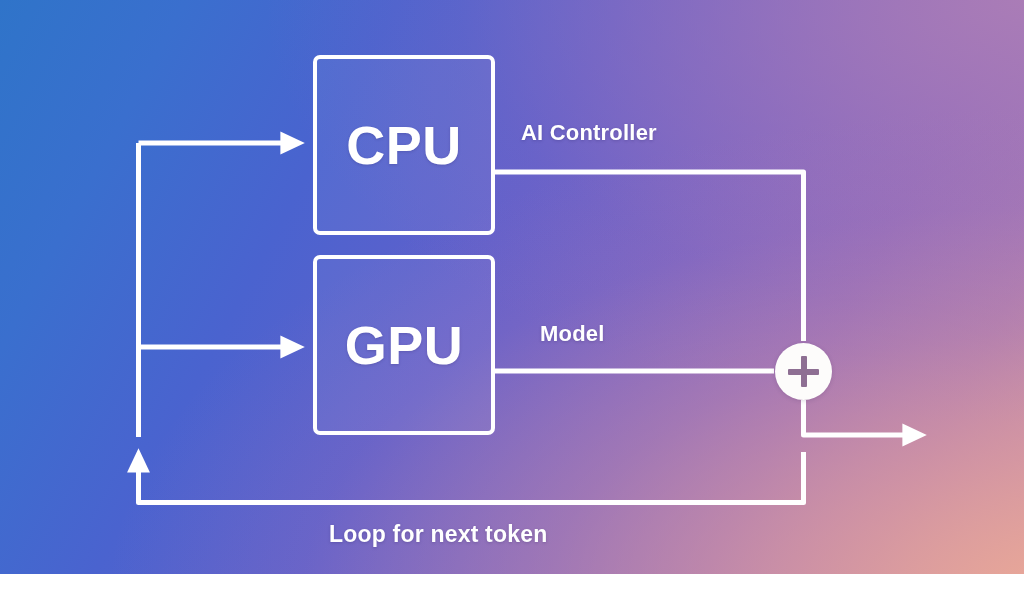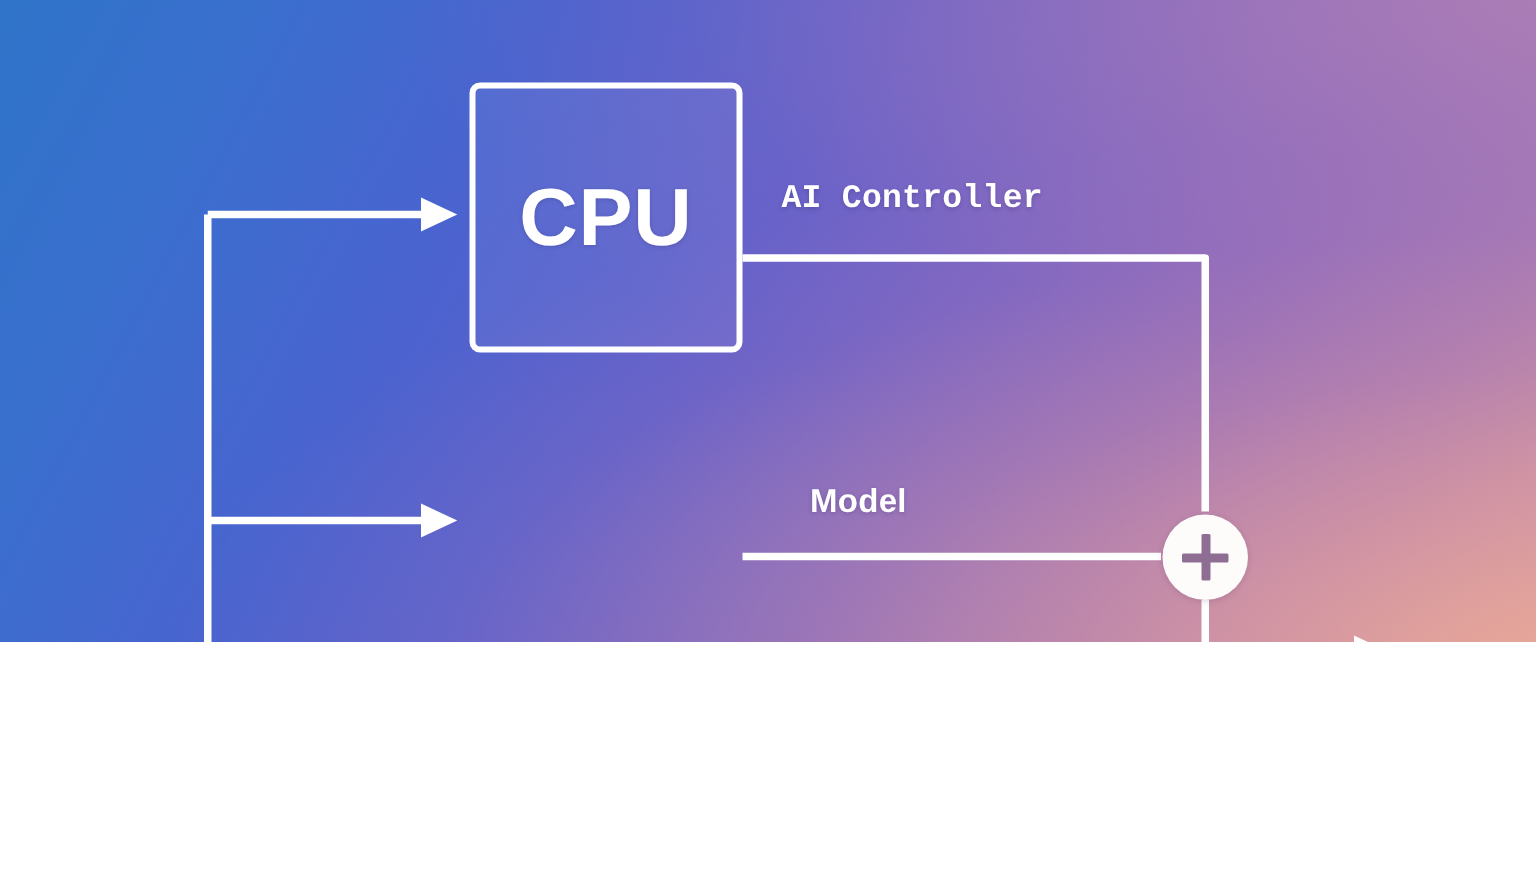--- a/index.html
+++ b/index.html
@@ -8,21 +8,21 @@
   html, body {
     width: 1024px;
     height: 591px;
     overflow: hidden;
     font-family: "Liberation Sans", sans-serif;
   }
 
   #diagram-root {
     position: relative;
     width: 1024px;
-    height: 428px;
+    height: 574px;
     
     background:
       radial-gradient(ellipse 120% 110% at 104% 104%, rgba(236,170,150,0.95) 0%, rgba(223,158,158,0.72) 22%, rgba(206,146,164,0.42) 42%, rgba(180,130,175,0.12) 62%, rgba(160,120,180,0) 78%),
       radial-gradient(ellipse 95% 95% at 100% 0%, rgba(172,126,182,0.92) 0%, rgba(160,120,185,0.55) 32%, rgba(140,112,190,0.18) 58%, rgba(130,108,195,0) 78%),
       linear-gradient(118deg, #2f74c9 0%, #3a6fce 14%, #4a63cf 30%, #6260cb 47%, #7a63c4 62%, #9068bd 76%, #a876b4 88%, #c88fa6 100%);
   }
 
   
   .proc-box {
     position: absolute;
@@ -50,21 +50,21 @@
   .edge-label {
     position: absolute;
     color: #ffffff;
     font-size: 22px;
     font-weight: bold;
     letter-spacing: 0.2px;
     white-space: nowrap;
     text-shadow: 0 1px 3px rgba(40,30,90,0.25);
     user-select: none;
   }
-  #label-ai-controller { left: 521px; top: 120px; font-family: Liberation Mono, monospace; }
+  #label-ai-controller { left: 521px; top: 120px; }
   #label-model         { left: 540px; top: 321px; }
   #label-loop          { left: 329px; top: 521px; font-size: 23px; }
 
   
   #wire-layer {
     position: absolute;
     left: 0; top: 0;
     width: 1024px; height: 591px;
     pointer-events: none;
   }
@@ -117,24 +117,28 @@
 
       <path d="M 803.5 452 L 803.5 502.5 L 138.5 502.5 L 138.5 470" marker-end="url(#arrow-up)"></path>
 
     </g>
   </svg>
 
   <div id="cpu-box" class="proc-box">
     <span class="proc-label">CPU</span>
   </div>
 
+  <div id="gpu-box" class="proc-box">
+    <span class="proc-label">GPU</span>
+  </div>
 
   <div id="plus-node">
     <span class="bar h"></span>
     <span class="bar v"></span>
   </div>
 
   <div class="edge-label" id="label-ai-controller">AI Controller</div>
 
   <div class="edge-label" id="label-model">Model</div>
 
+  <div class="edge-label" id="label-loop">Loop for next token</div>
 
 </div>
 
 </body></html>

